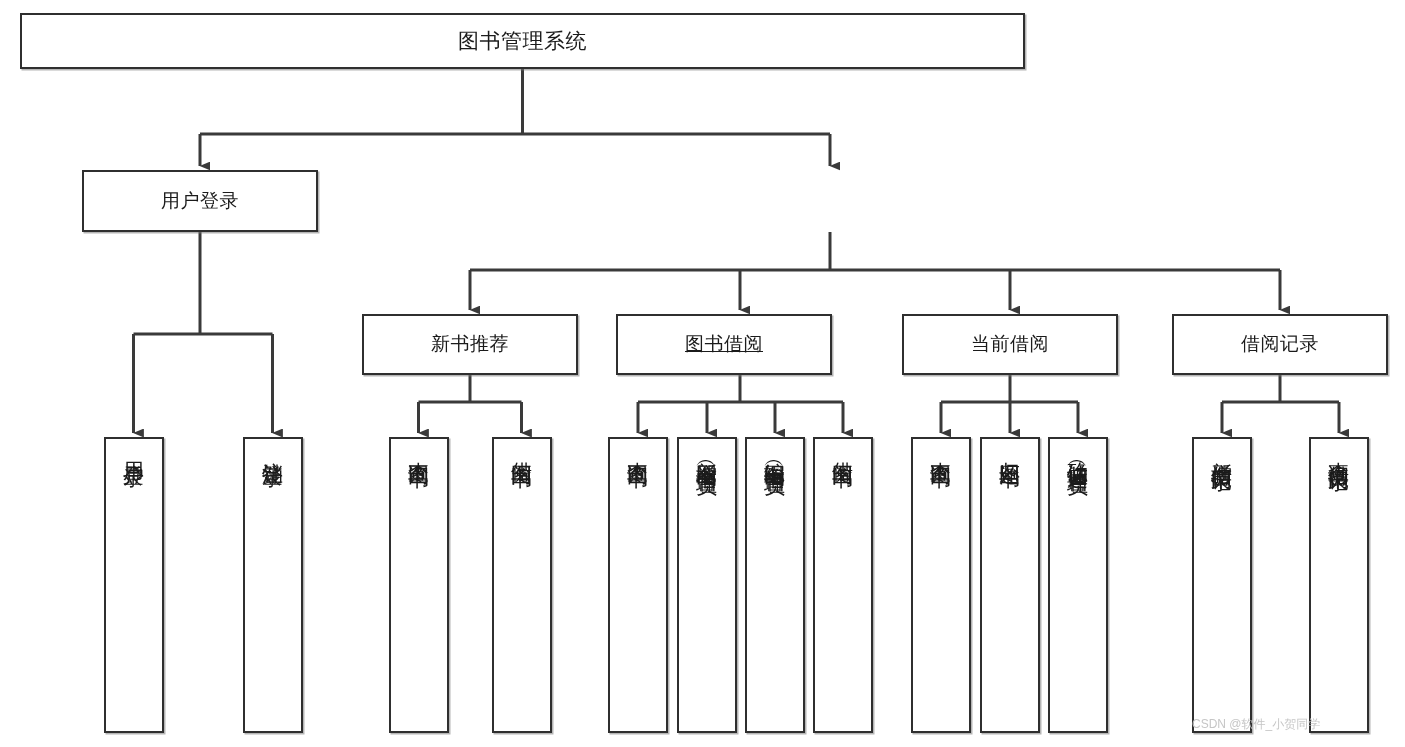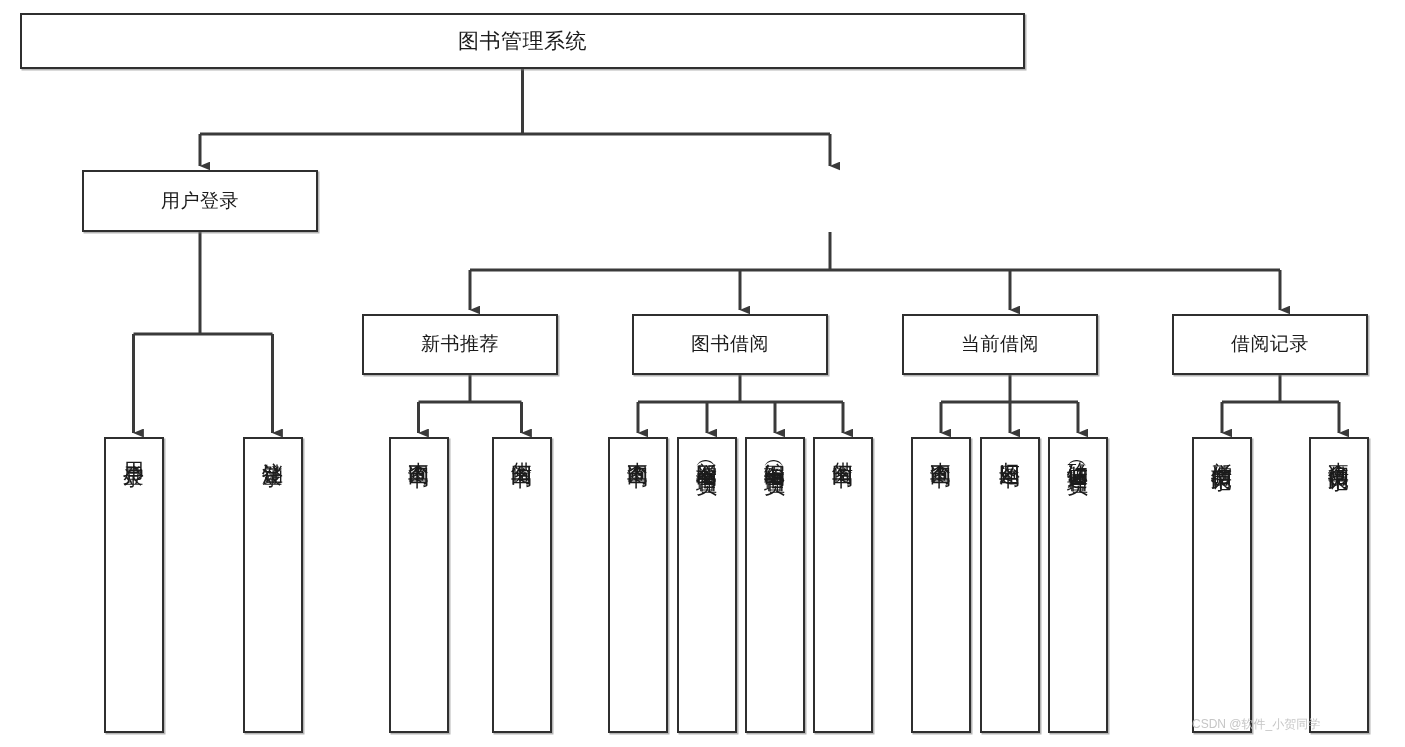--- a/index.html
+++ b/index.html
@@ -60,26 +60,26 @@
     width: 236px;
     height: 62px;
   }
   .node.lvl2 .label { font-size: 19px; }
   .node.n-user-login  { left: 82px; }
   .node.n-book-manage { left: 712px; }
 
   
   .node.lvl3 {
     top: 314px;
-    width: 196px;
+    width: 216px;
     height: 61px;
   }
   .node.lvl3 .label { font-size: 19px; }
   .node.n-new-rec   { left: 362px; }
-  .node.n-borrow    { left: 632px; }
+  .node.n-borrow    { left: 616px; text-decoration: underline; }
   .node.n-current   { left: 902px; }
   .node.n-record    { left: 1172px; }
 
   
   .node.leaf {
     top: 437px;
     width: 60px;
     height: 296px;
     align-items: flex-start;
     justify-content: center;

